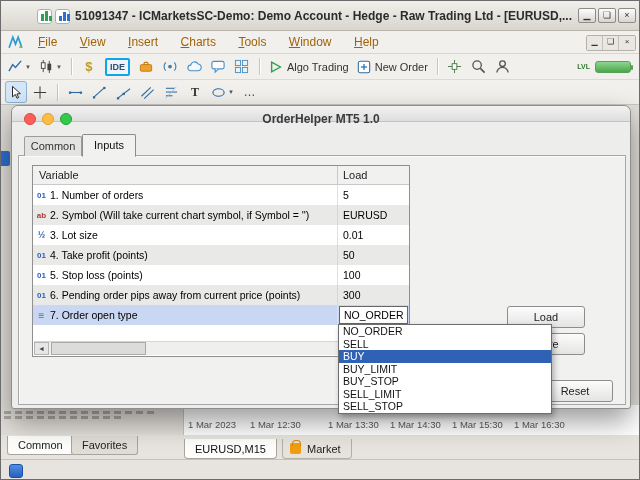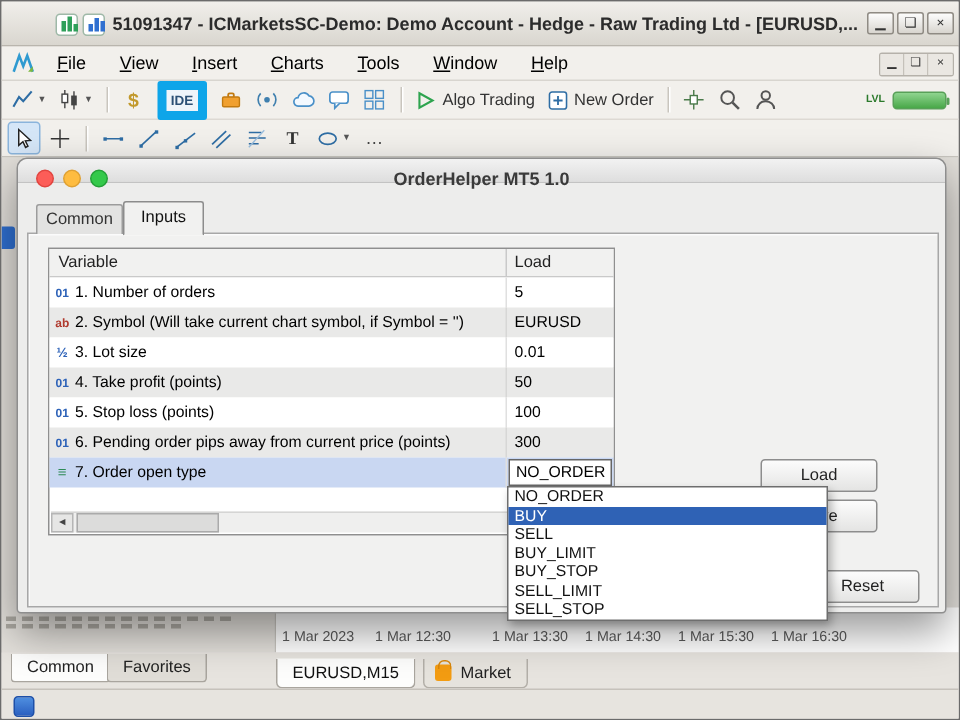--- a/index.html
+++ b/index.html
@@ -18,40 +18,40 @@
                 font-weight:bold; color:#2b2b2b; white-space:nowrap; }
   .win-ctrls { position:absolute; right:5px; top:7px; display:flex; gap:2px; }
   .wbtn { width:18px; height:15px; background:linear-gradient(#fdfdfd,#d8d5cf);
           border:1px solid #8f8b84; border-radius:2px; font-size:9px; line-height:13px;
           text-align:center; color:#333; }
 
   
   .menubar { position:absolute; left:0; top:30px; width:640px; height:23px;
              background:#f2f0ec; border-bottom:1px solid #d8d5cf; }
   .menu-items { position:absolute; left:28px; top:0; height:23px; white-space:nowrap; }
-  .menu-item { display:inline-block; padding:4px 9px 0 9px; font-size:12px; color:#000000; height:24px; }
+  .menu-item { display:inline-block; padding:4px 9px 0 9px; font-size:12px; color:#a16207; height:24px; }
   .menu-item::first-letter { text-decoration:underline; }
   .mdi-ctrls { position:absolute; right:5px; top:4px; display:flex; border:1px solid #b5b1aa; border-radius:2px; }
   .mbtn { width:16px; height:14px; background:#eae7e2; border-right:1px solid #c5c1ba;
           font-size:8px; line-height:12px; text-align:center; color:#333; }
   .mbtn:last-child { border-right:none; }
 
   
   .toolbar1, .toolbar2 { position:absolute; left:0; width:640px; background:#f2f0ec;
                           display:flex; align-items:center; padding:0 4px; gap:2px; }
   .toolbar1 { top:53px; height:26px; border-bottom:1px solid #ddd9d3; }
   .toolbar2 { top:79px; height:25px; border-bottom:1px solid #c9c6c0; }
   .tbtn { height:22px; min-width:22px; display:flex; align-items:center; justify-content:center;
           border-radius:3px; padding:0 3px; }
   .tbtn.active-tool { background:#d5e6f7; border:1px solid #8ab4dc; }
   .tsep { width:1px; height:17px; background:#c9c5be; margin:0 4px; box-shadow:1px 0 0 #fff; }
   .tlabel { font-size:11px; color:#333; margin-left:4px; white-space:nowrap; }
   .caret { font-size:6px; color:#555; margin-left:2px; }
   .dollar { font-size:13px; font-weight:bold; color:#c2992c; }
-  .ide-box { font-size:9px; font-weight:bold; color:#2b4f75; border:6px solid #0ea5e9;
+  .ide-box { font-size:9px; font-weight:bold; color:#2b4f75; border:2px solid #0ea5e9;
              background:#eef4fa; padding:2px 3px; border-radius:2px; }
   .t-glyph { font-size:12px; font-weight:bold; color:#333; font-family:"Liberation Serif","DejaVu Serif",serif; }
   .more-glyph { font-size:12px; color:#444; letter-spacing:1px; }
   .lvl { font-size:7px; font-weight:bold; color:#2c7a2c; margin-left:6px; }
   .battery { width:36px; height:12px; border:1px solid #58a058; border-radius:3px;
              background:linear-gradient(#8fd48f,#49a849); position:relative; margin:0 6px 0 3px; }
   .battery::after { content:""; position:absolute; right:-3px; top:3px; width:2px; height:5px;
                     background:#58a058; border-radius:1px; }
   .spacer { flex:1; }
 
@@ -439,22 +439,22 @@
         <div class="sbtn">►</div>
       </div>
     </div>
 
     <div class="dbtn btn-load">Load</div>
     <div class="dbtn btn-save">Save</div>
     <div class="dbtn btn-reset">Reset</div>
 
     <div class="dropdown">
       <div class="ditem">NO_ORDER</div>
+      <div class="ditem">SELL</div>
       <div class="ditem hl">BUY</div>
-      <div class="ditem">SELL</div>
       <div class="ditem">BUY_LIMIT</div>
       <div class="ditem">BUY_STOP</div>
       <div class="ditem">SELL_LIMIT</div>
       <div class="ditem">SELL_STOP</div>
     </div>
   </div>
 
 </div>
 
 </body></html>

